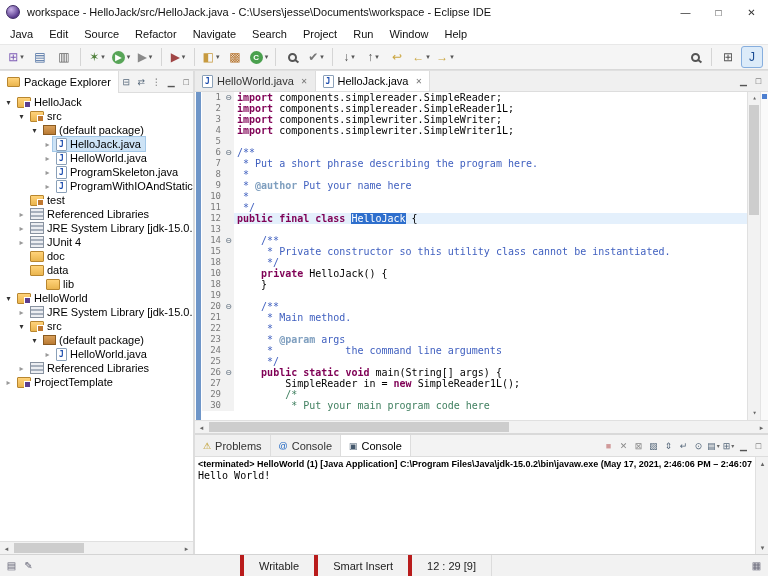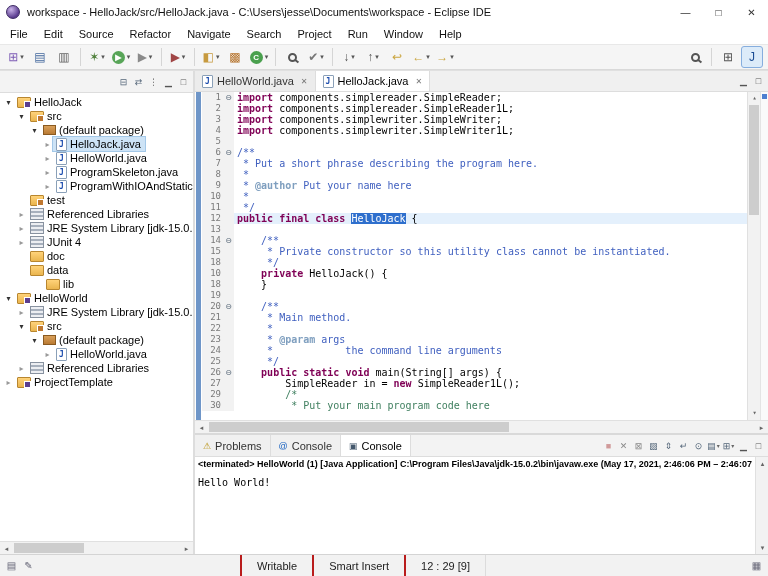--- a/index.html
+++ b/index.html
@@ -96,50 +96,50 @@
   .editor-thumb{width:300px}
 
   
   .console{height:121px;flex:none;display:flex;flex-direction:column;border-top:2px solid #d9d9d9;background:#fff}
   .ctabs{display:flex;height:100%}
   .ctab{height:100%;display:flex;align-items:center;gap:4px;padding:0 8px;border-right:1px solid #ddd;background:#f0f0f0;color:#333;white-space:nowrap}
   .ctab.active{background:#fff;color:#000}
   .ctab-ico{font-size:9px}
   .console-body{flex:1;position:relative;overflow:hidden;padding:2px 16px 2px 3px}
   .console-header{font-weight:bold;font-size:9px;white-space:nowrap;color:#000}
-  .console-output{font-family:"DejaVu Sans Mono",monospace;font-size:10px;color:#000;margin-top:8px}
+  .console-output{font-family:"DejaVu Sans Mono",monospace;font-size:10px;color:#000;margin-top:1px}
   .console-vs{position:absolute;right:0;top:0;bottom:0}
 
   
   .statusbar{height:22px;flex:none;display:flex;align-items:center;background:#f2f2f2;border-top:1px solid #d4d4d4}
   .sb-icons{display:flex;align-items:center;padding:0 3px}
   .sbi{width:17px;text-align:center;color:#667;font-size:10px}
   .sb-gap{width:200px;flex:none}
   .sb-cells{display:flex;align-items:center;height:100%}
-  .sb-cell{display:flex;align-items:center;height:100%;padding:0 15px;border-left:2px solid #b91c1c;color:#222;white-space:nowrap}
+  .sb-cell{display:flex;align-items:center;height:100%;padding:0 15px;border-left:4px solid #b91c1c;color:#222;white-space:nowrap}
   .sb-cell:last-child{border-right:1px solid #dcdcdc}
   .sb-flex{flex:1}
 </style>
 </head>
 <body>
 
 <div class="window">
 
   <div class="titlebar">
     <span class="app-icon"></span>
     <span class="title">workspace - HelloJack/src/HelloJack.java - C:\Users\jesse\Documents\workspace - Eclipse IDE</span>
     <div class="win-controls">
         <span class="win-btn">—</span>
         <span class="win-btn">□</span>
         <span class="win-btn">✕</span>
       </div>
   </div>
 
   <div class="menubar">
-      <span class="menu-item">File</span>
+      <span class="menu-item">Java</span>
       <span class="menu-item">Edit</span>
       <span class="menu-item">Source</span>
       <span class="menu-item">Refactor</span>
       <span class="menu-item">Navigate</span>
       <span class="menu-item">Search</span>
       <span class="menu-item">Project</span>
       <span class="menu-item">Run</span>
       <span class="menu-item">Window</span>
       <span class="menu-item">Help</span>
     </div>
@@ -223,20 +223,24 @@
       </span>
       <span class="tb-btn tb-active">
         <span class="tb-glyph" style="color: rgb(27, 77, 148);">J</span>
       </span>
     </div>
 
   <div class="main">
 
     <div class="explorer">
       <div class="view-tabbar">
+        <div class="view-tab">
+          <span class="t-ico ico-folder pe-ico"></span>
+          <span class="view-tab-label">Package Explorer</span>
+        </div>
         <div class="view-toolbar">
             <span class="vt-btn" style="color: rgb(85, 103, 122);">⊟</span>
             <span class="vt-btn" style="color: rgb(85, 103, 122);">⇄</span>
             <span class="vt-btn" style="color: rgb(85, 85, 85);">⋮</span>
             <span class="vt-btn" style="color: rgb(85, 85, 85);">▁</span>
             <span class="vt-btn" style="color: rgb(85, 85, 85);">□</span>
           </div>
       </div>
       <div class="tree">
           <div class="tree-row" style="padding-left: 3px;">

